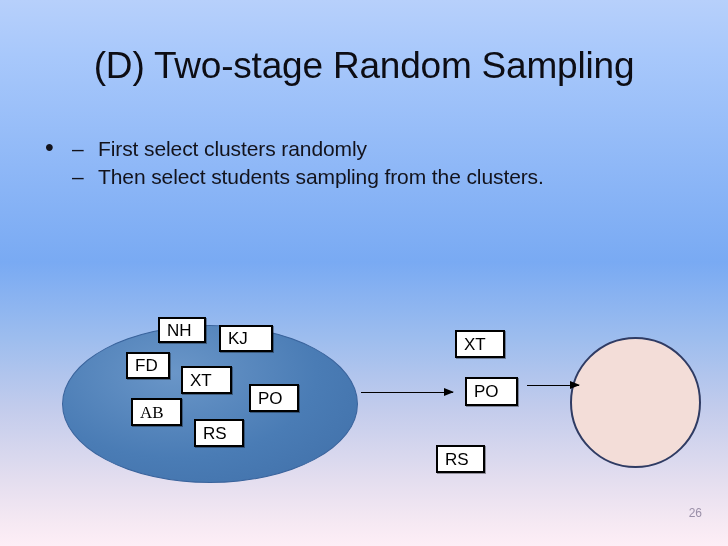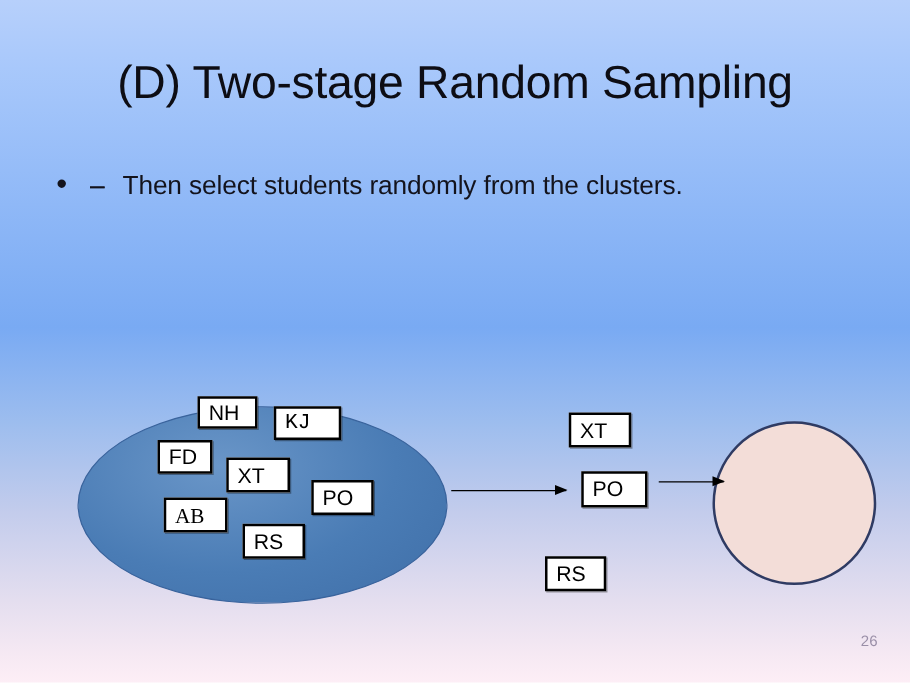--- a/index.html
+++ b/index.html
@@ -167,36 +167,37 @@
 
   <div id="body">
 
     <div class="bullet-l1">
       <span class="marker">•</span>
     </div>
 
     <div class="sub-wrap">
       <div class="bullet-l2">
         <span class="marker">–</span>
+        <span>First select clusters randomly</span>
       </div>
       <div class="bullet-l2">
         <span class="marker">–</span>
-        <span>Then select students randomly from the clusters.</span>
+        <span>Then select students sampling from the clusters.</span>
       </div>
     </div>
 
   </div>
 
   <div id="diagram">
 
     <div id="cluster-ellipse"></div>
     <div id="sample-circle"></div>
 
     <div class="nbox" style="left:158px; top:317px; width:48px; height:26px;">NH</div>
-    <div class="nbox" style="left:219px; top:325px; width:54px; height:27px;font-family:Liberation Mono, monospace;">KJ</div>
+    <div class="nbox" style="left:219px; top:325px; width:54px; height:27px;">KJ</div>
     <div class="nbox" style="left:126px; top:352px; width:44px; height:27px;">FD</div>
     <div class="nbox" style="left:181px; top:366px; width:51px; height:28px;">XT</div>
     <div class="nbox" style="left:249px; top:384px; width:50px; height:28px;">PO</div>
     <div class="nbox" style="left:131px; top:398px; width:51px; height:28px;font-family:Liberation Serif, serif;">AB</div>
     <div class="nbox" style="left:194px; top:419px; width:50px; height:28px;">RS</div>
 
     <div class="nbox" style="left:455px; top:330px; width:50px; height:28px;">XT</div>
     <div class="nbox" style="left:465px; top:377px; width:53px; height:29px;">PO</div>
     <div class="nbox" style="left:436px; top:445px; width:49px; height:28px;">RS</div>
 

